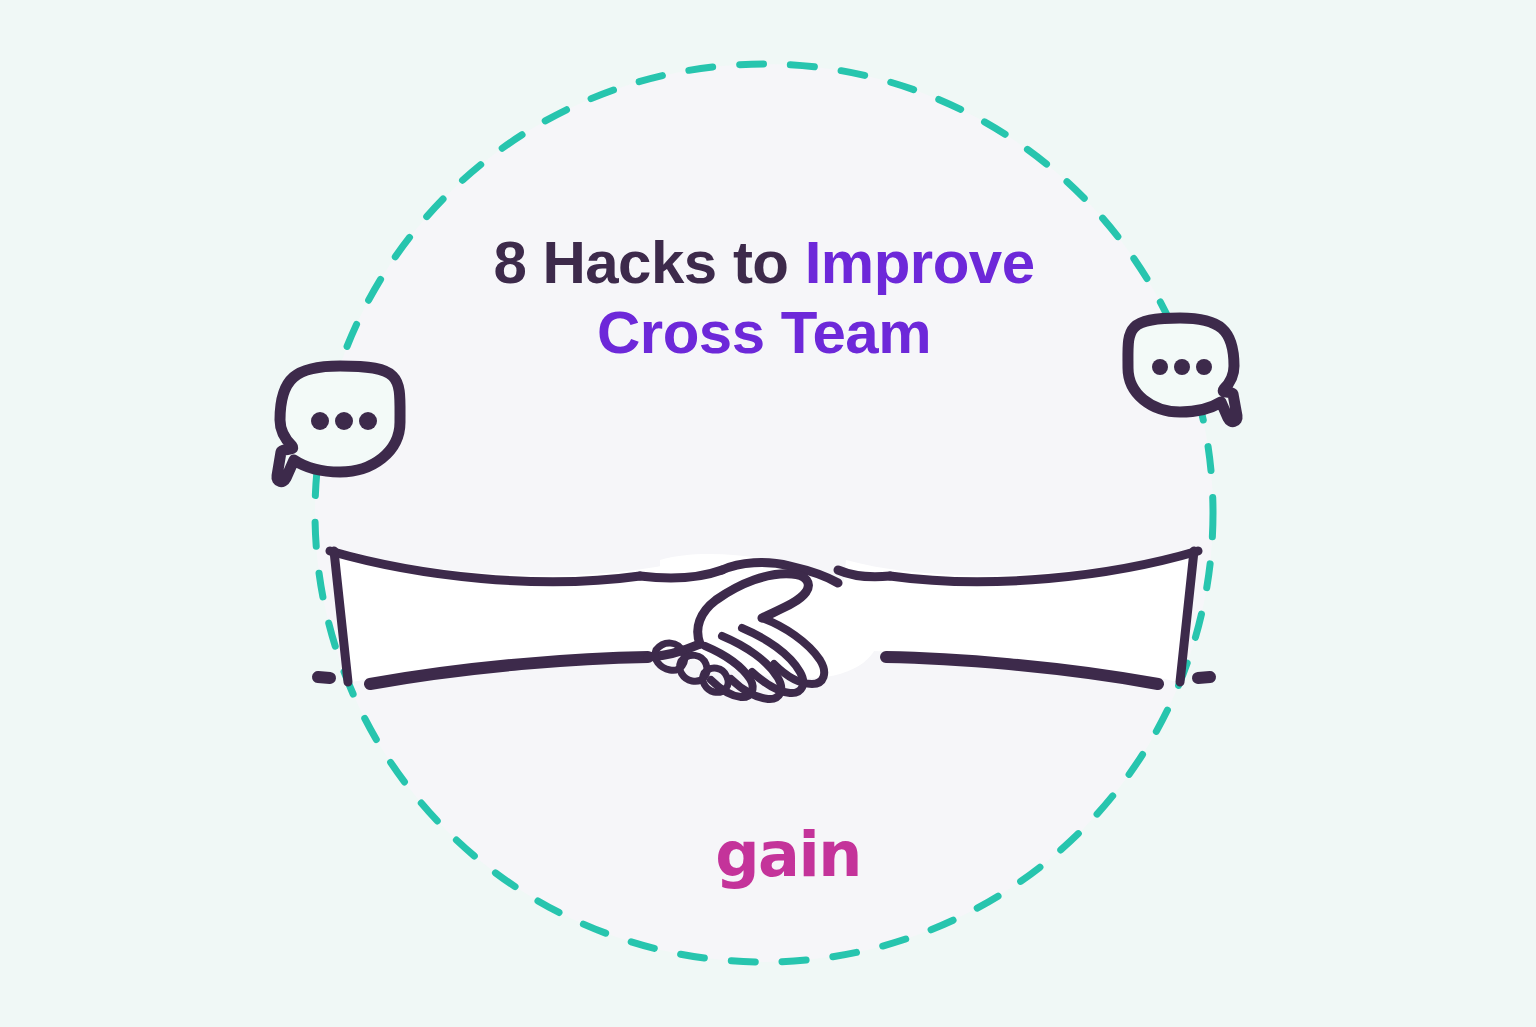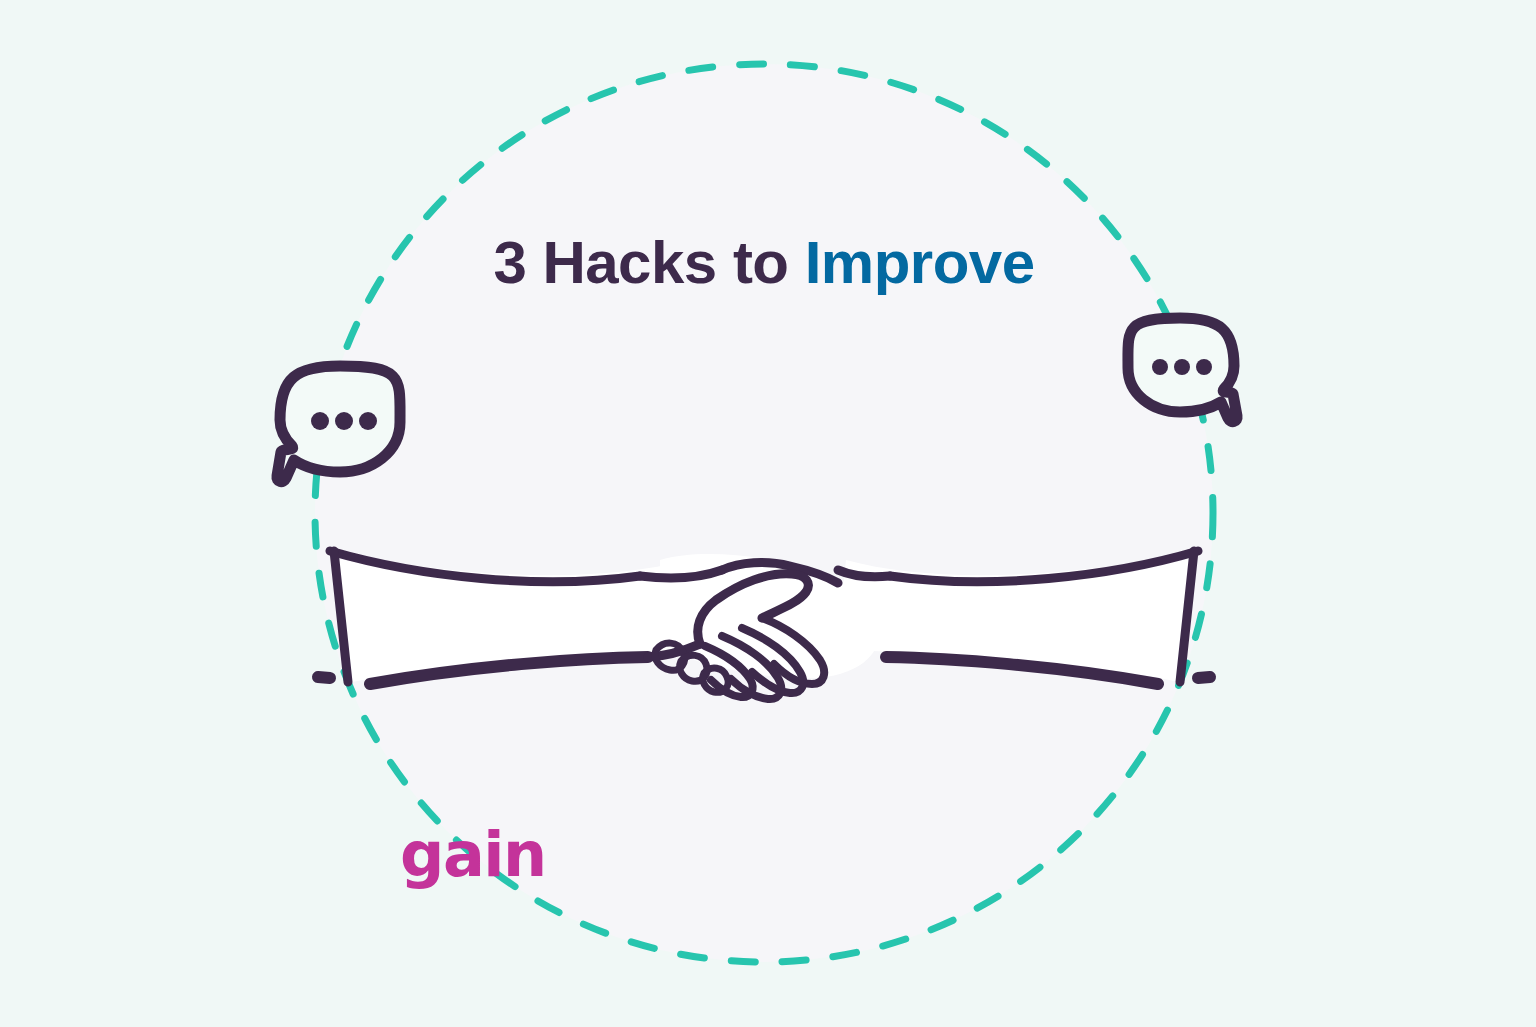--- a/index.html
+++ b/index.html
@@ -36,27 +36,27 @@
     font-size: 60px;
     font-weight: 700;
     letter-spacing: -0.5px;
     font-family: "Liberation Sans", sans-serif;
   }
   .title-line {
     display: block;
     white-space: nowrap;
   }
   .t-dark { color: #3d2a4b; }
-  .t-accent { color: #0369a1; }
+  .t-accent { color: #6d28d9; }
   .brand {
     position: absolute;
-    left: 400px;
+    left: 428px;
     top: 818px;
     width: 720px;
-    text-align: left;
+    text-align: center;
     font-size: 62px;
     font-weight: 700;
     color: #c4339a;
     letter-spacing: -1.5px;
     font-family: "DejaVu Sans", sans-serif;
   }
 </style>
 </head>
 <body>
 
@@ -190,18 +190,19 @@
                C 1231 382, 1234 375, 1234 366
                C 1234 330, 1220 318, 1180 318 Z" fill="#f3faf8" stroke="#3d2a4b" stroke-width="11" stroke-linejoin="round"></path>
       <circle cx="1160" cy="367" r="8" fill="#3d2a4b"></circle>
       <circle cx="1182" cy="367" r="8" fill="#3d2a4b"></circle>
       <circle cx="1204" cy="367" r="8" fill="#3d2a4b"></circle>
     </g>
 
   </svg>
 
   <div class="title-block">
-    <span class="title-line"><span class="t-dark">3 Hacks to </span><span class="t-accent">Improve</span></span>
+    <span class="title-line"><span class="t-dark">8 Hacks to </span><span class="t-accent">Improve</span></span>
+    <span class="title-line t-accent">Cross Team</span>
   </div>
 
   <div class="brand">gain</div>
 
 </div>
 
 </body></html>

